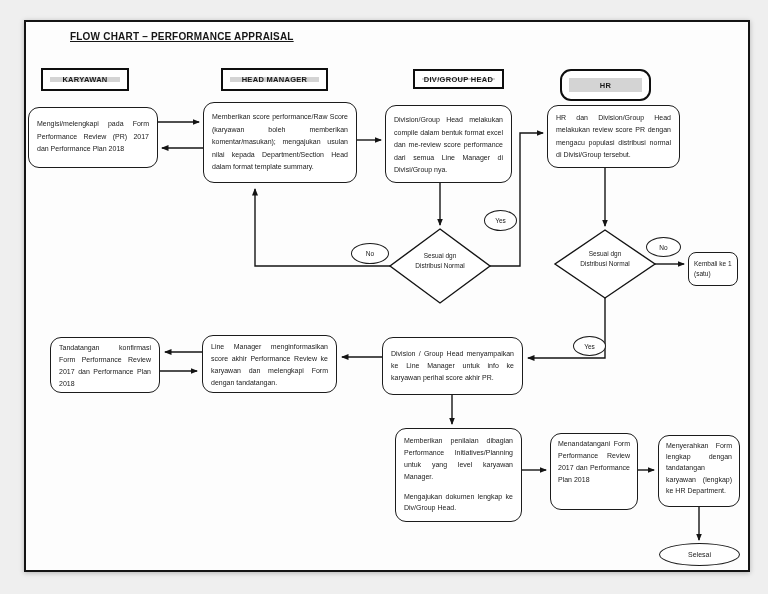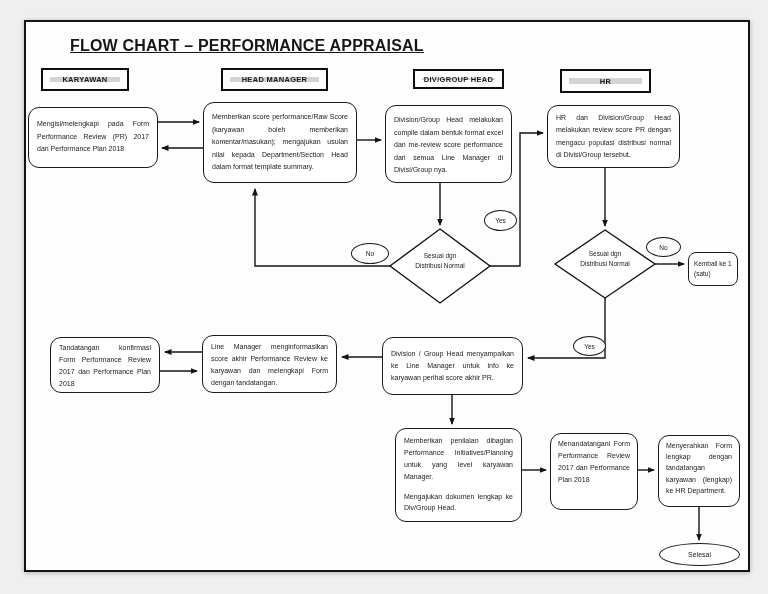--- a/index.html
+++ b/index.html
@@ -1,25 +1,25 @@
 <!DOCTYPE html>
 <html><head>
 <meta charset="utf-8">
 <style>
   html,body{margin:0;padding:0;}
   body{width:768px;height:594px;background:#efefef;font-family:"Liberation Sans",sans-serif;}
   #stage{position:relative;width:768px;height:594px;overflow:hidden;background:#efefef;}
   .page{position:absolute;left:24px;top:20px;width:722px;height:548px;background:#fdfdfd;border:2px solid #141414;box-shadow:0 1px 5px rgba(0,0,0,.25);}
-  .title{position:absolute;left:70px;top:37px;font-size:16px;font-weight:bold;color:#161616;text-decoration:underline;letter-spacing:.2px;}
+  .title{position:absolute;left:70px;top:31px;font-size:10px;font-weight:bold;color:#161616;text-decoration:underline;letter-spacing:.2px;}
   .lane{position:absolute;border:2.6px solid #0e0e0e;background:#fff;padding:7px;box-sizing:border-box;}
   .lane-inner{background:#d4d4d4;width:100%;height:100%;display:flex;align-items:center;justify-content:center;font-weight:bold;font-size:7.5px;color:#1a1a1a;letter-spacing:.3px;}
   .lane-karyawan{left:41px;top:68px;width:88px;height:23px;}
   .lane-lm{left:221px;top:68px;width:107px;height:23px;}
   .lane-dgh{left:413px;top:69px;width:91px;height:20px;}
-  .lane-hr{left:560px;top:69px;width:91px;height:24px;}
+  .lane-hr{left:560px;top:69px;width:91px;height:32px;border-radius:11px;}
   .node{position:absolute;background:#fff;border:1.4px solid #1c1c1c;border-radius:11px;box-sizing:border-box;color:#1a1a1a;font-size:7px;line-height:1.8;text-align:justify;padding:8px;}
   .n-k1{left:28px;top:107px;width:130px;height:61px;padding:10px 8px;}
   .n-lm1{left:203px;top:102px;width:154px;height:81px;padding:8px 8px;}
   .n-dgh1{left:385px;top:105px;width:127px;height:78px;padding:8px 8px;}
   .n-hr1{left:547px;top:105px;width:133px;height:63px;padding:6px 8px;line-height:1.75;}
   .n-k2{left:50px;top:337px;width:110px;height:56px;padding:4px 8px;line-height:1.7;}
   .n-lm2{left:202px;top:335px;width:135px;height:58px;padding:5px 8px;line-height:1.7;}
   .n-dgh2{left:382px;top:337px;width:141px;height:58px;padding:10px 8px;line-height:1.7;}
   .n-r3a{left:395px;top:428px;width:127px;height:94px;padding:6px 8px;line-height:1.7;}
   .n-r3a .para2{margin-top:8px;}

